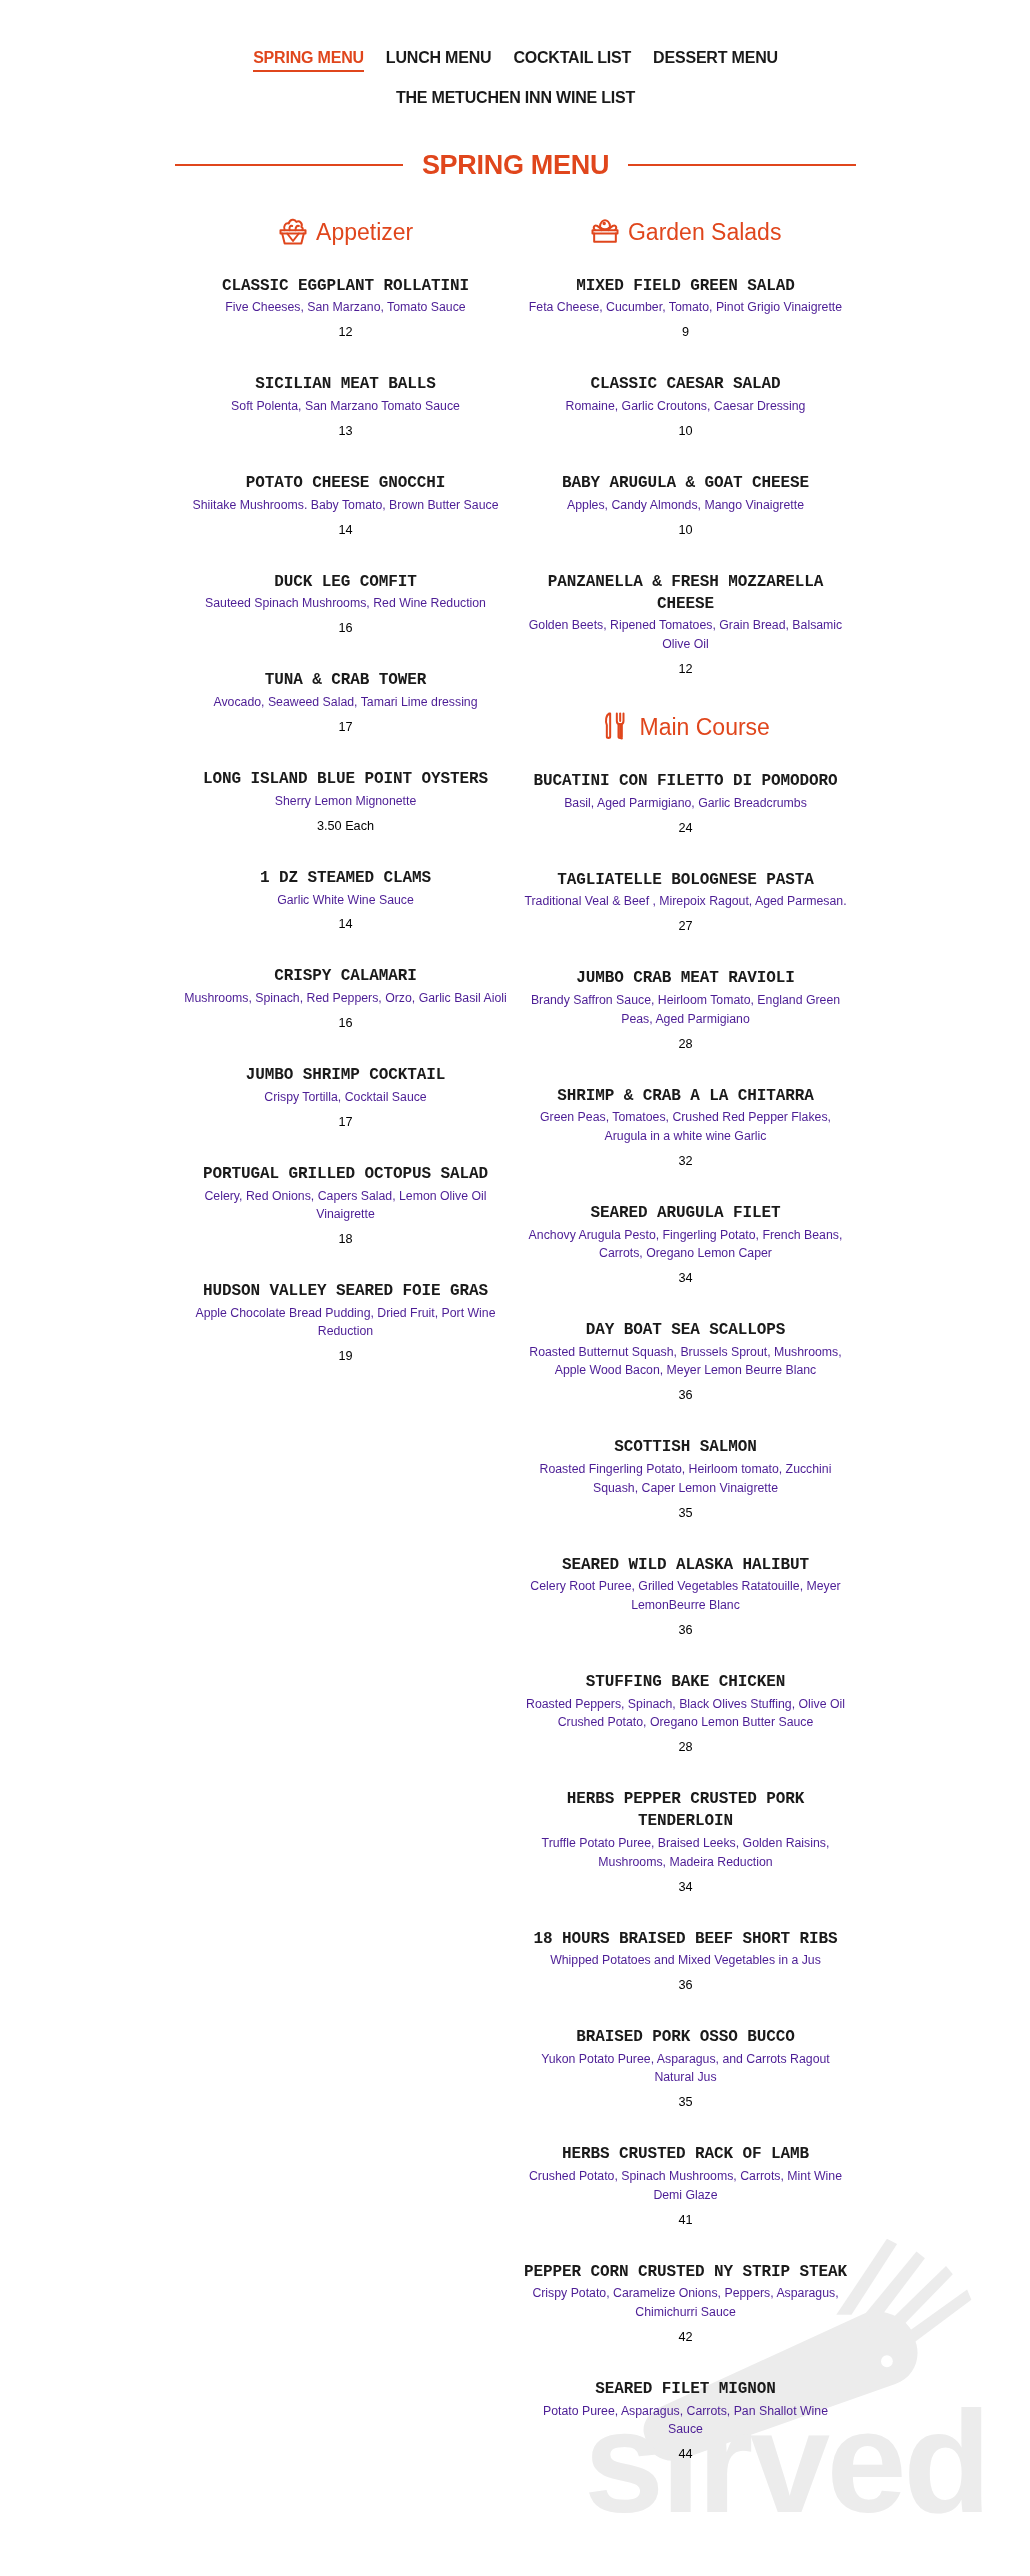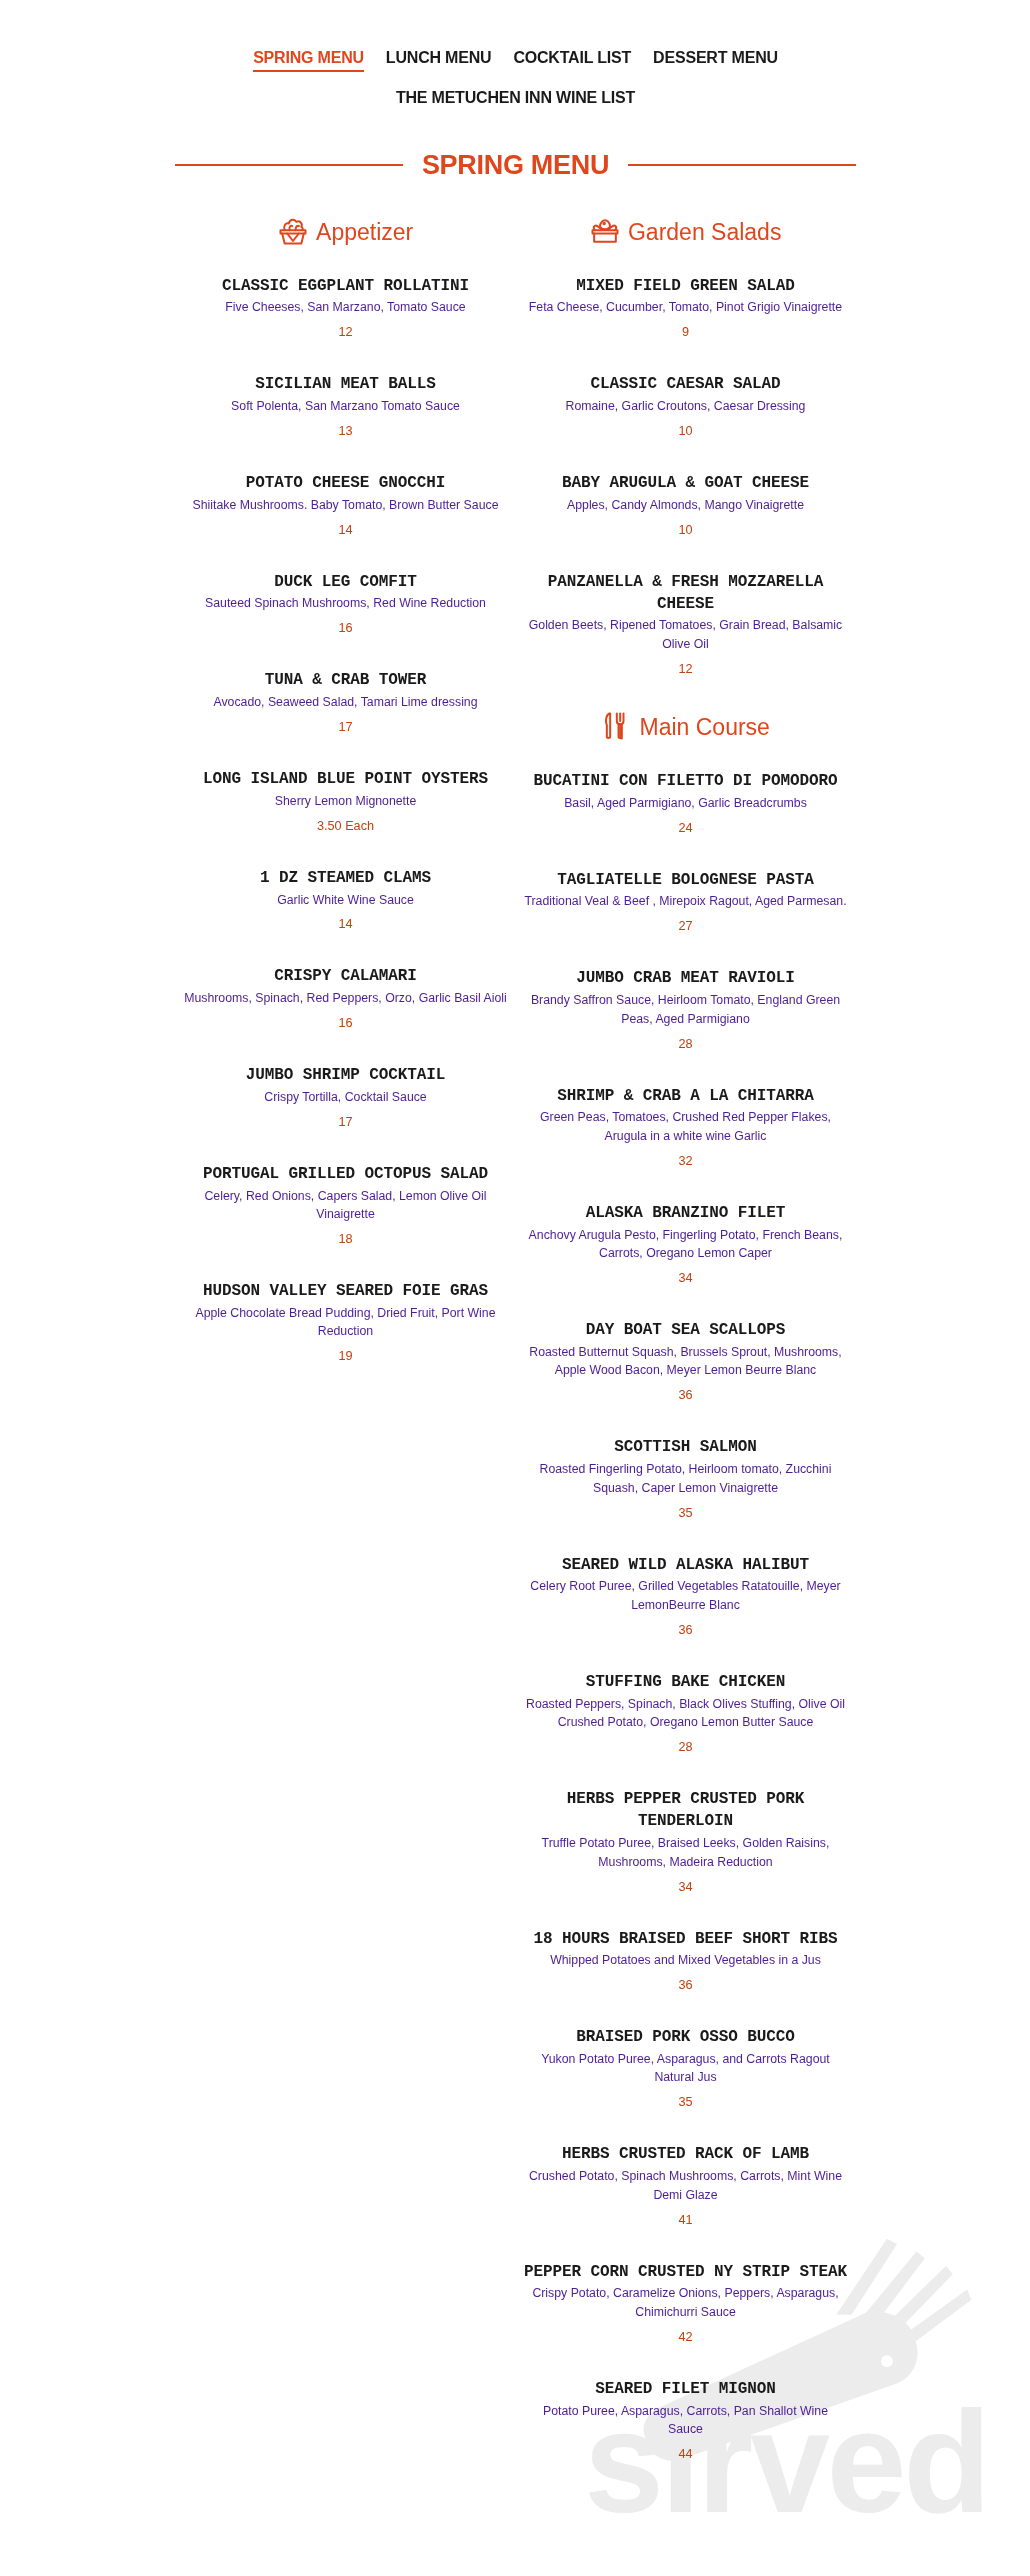--- a/index.html
+++ b/index.html
@@ -91,21 +91,21 @@
   }
   .item-desc {
     font-size: 12.3px;
     color: #4c1d95;
     line-height: 18.6px;
     margin-top: 1.7px;
     padding: 0 5px;
   }
   .item-price {
     font-size: 12.7px;
-    color: #c2410c;
+    color: #000000;
     margin-top: 8.4px;
   }
   .watermark {
     position: absolute;
     left: 583px;
     top: 2188px;
     width: 439px;
     height: 355px;
     z-index: 1;
     pointer-events: none;
@@ -281,21 +281,21 @@
       <div class="item-name">JUMBO CRAB MEAT RAVIOLI</div>
       <div class="item-desc">Brandy Saffron Sauce, Heirloom Tomato, England Green Peas, Aged Parmigiano</div>
       <div class="item-price">28</div>
     </div>
     <div class="item">
       <div class="item-name">SHRIMP &amp; CRAB A LA CHITARRA</div>
       <div class="item-desc">Green Peas, Tomatoes, Crushed Red Pepper Flakes, Arugula in a white wine Garlic</div>
       <div class="item-price">32</div>
     </div>
     <div class="item">
-      <div class="item-name">ALASKA BRANZINO FILET</div>
+      <div class="item-name">SEARED ARUGULA FILET</div>
       <div class="item-desc">Anchovy Arugula Pesto, Fingerling Potato, French Beans, Carrots, Oregano Lemon Caper</div>
       <div class="item-price">34</div>
     </div>
     <div class="item">
       <div class="item-name">DAY BOAT SEA SCALLOPS</div>
       <div class="item-desc">Roasted Butternut Squash, Brussels Sprout, Mushrooms, Apple Wood Bacon, Meyer Lemon Beurre Blanc</div>
       <div class="item-price">36</div>
     </div>
     <div class="item">
       <div class="item-name">SCOTTISH SALMON</div>

